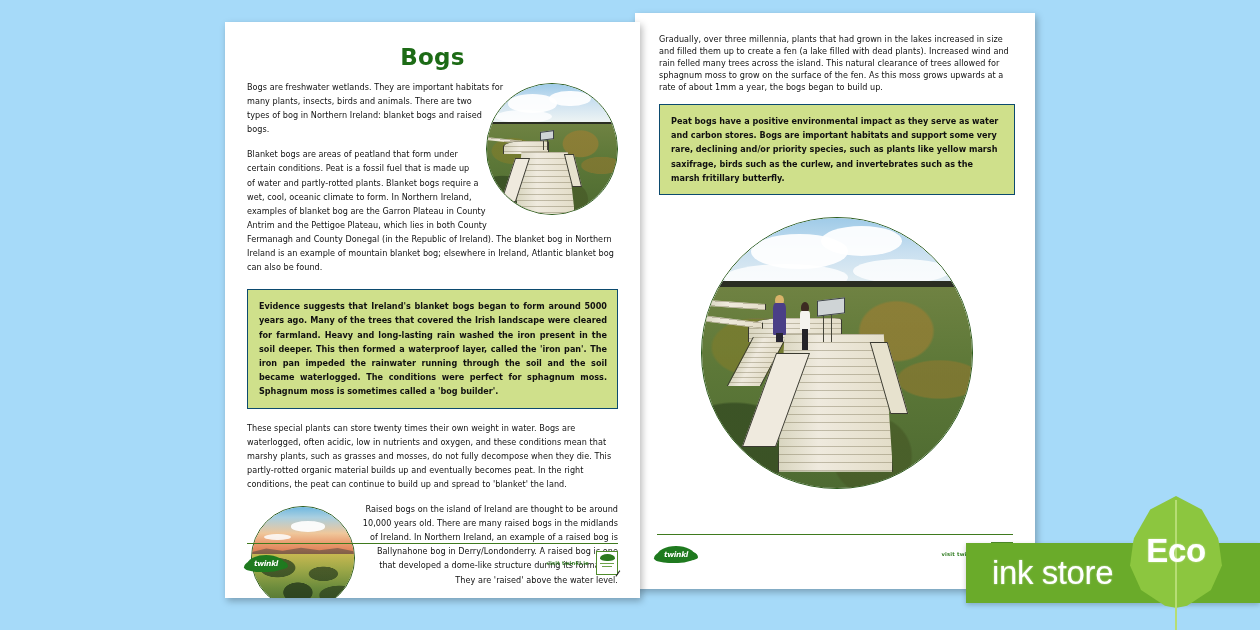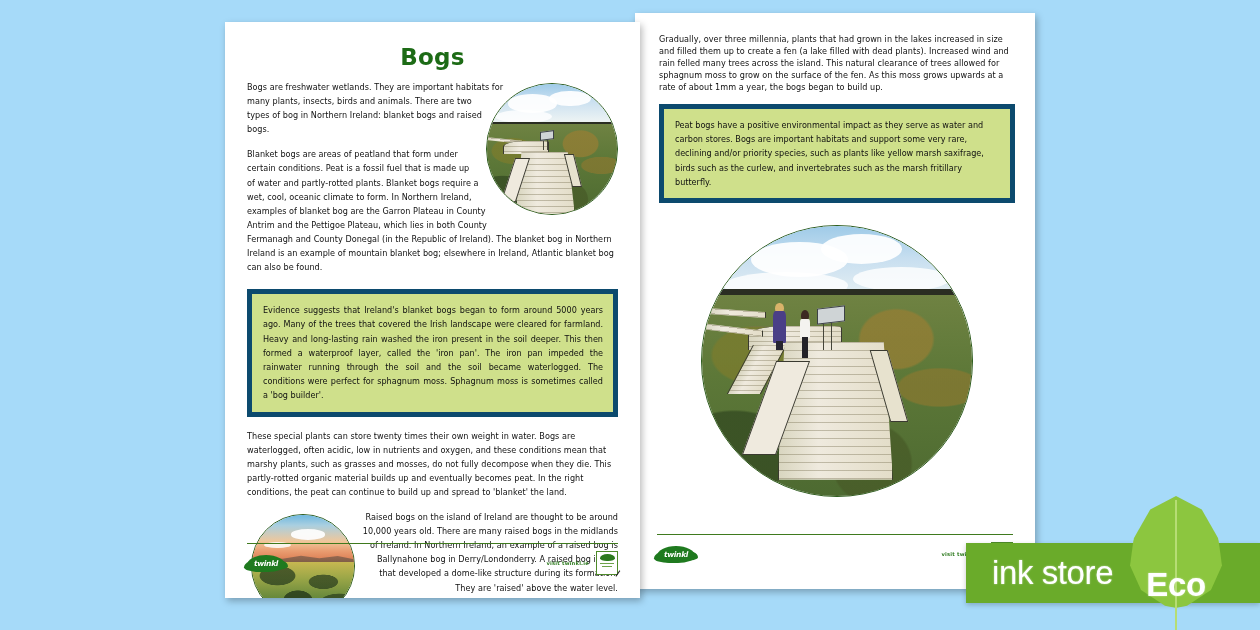--- a/index.html
+++ b/index.html
@@ -70,24 +70,25 @@
     letter-spacing: 0.05px;
   }
   .p2-text {
     font-size: 8.1px;
     line-height: 12px;
   }
 
   
   .callout {
     background: #cfe08b;
-    border: 5px solid #0c4a6e;
+    border: 1px solid #0c4a6e;
     padding: 9px 10px 9px 11px;
     margin: 4px 0 12px 0;
     box-sizing: border-box;
+    font-weight: bold;
   }
   .callout p {
     margin: 0;
     font-size: 8.1px;
     line-height: 14.2px;
     color: #101010;
     font-family: "DejaVu Sans", sans-serif;
   }
   .callout.justified p { text-align: justify; }
 
@@ -316,21 +317,20 @@
     left: 0; top: 36px;
     width: 92px;
     text-align: center;
     color: #ffffff;
     font-size: 33px;
     font-family: "Liberation Sans", sans-serif;
     font-weight: bold;
     letter-spacing: -0.3px;
     text-shadow: 0 0 2px rgba(255,255,255,0.5);
     z-index: 8;
-    margin-top: 34px;
   }
 
   .cf::after { content: ""; display: block; clear: both; }
   .p2-body { padding: 20px 20px 0 24px; }
   .big-circle {
     width: 272px;
     height: 272px;
     margin: 22px auto 0 auto;
   }
   .figure-person { position: absolute; }

